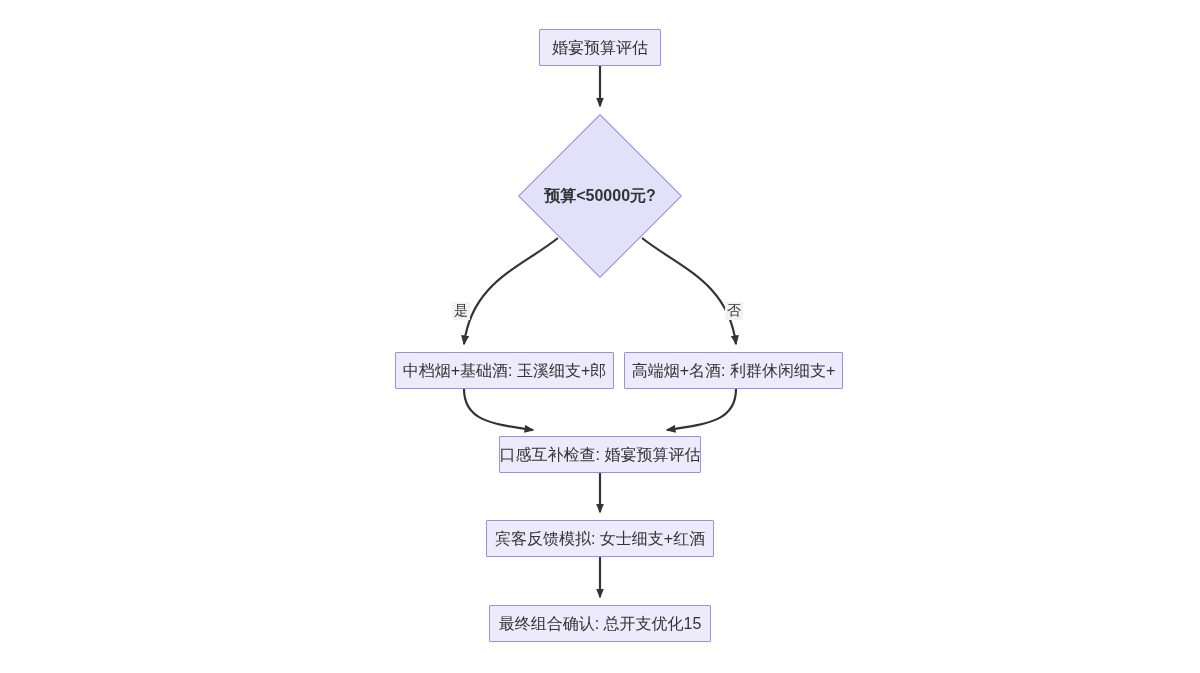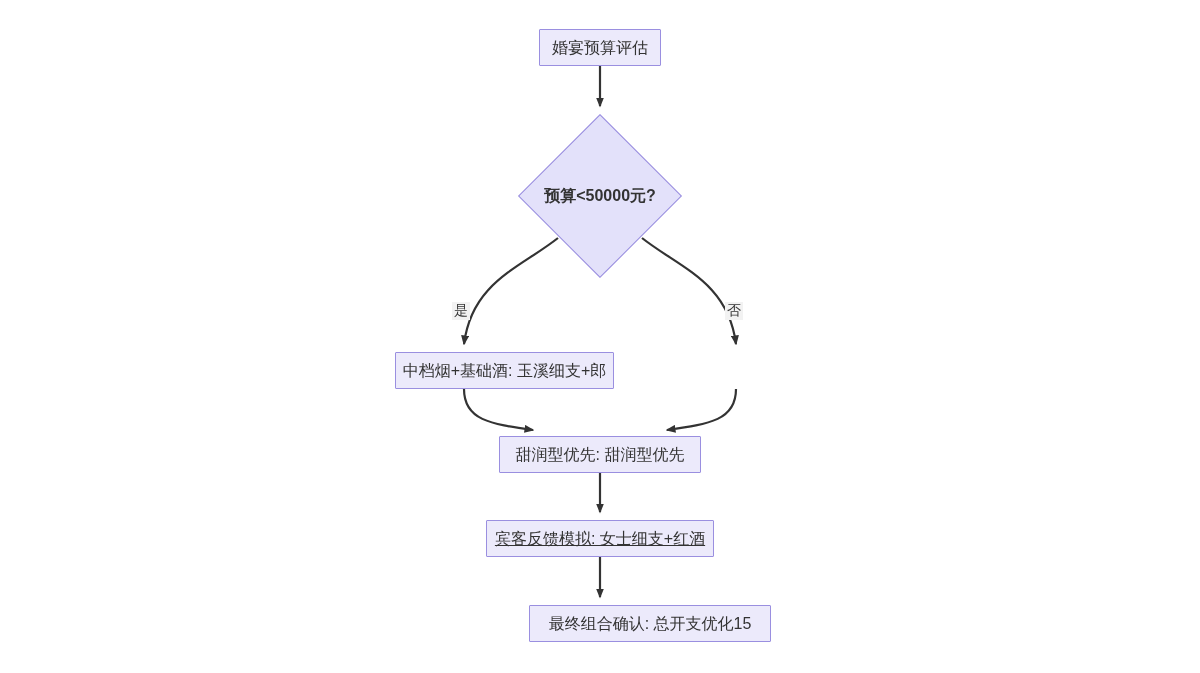--- a/index.html
+++ b/index.html
@@ -112,30 +112,33 @@
 
   <div class="node-diamond-wrap" style="left:542px; top:138px; width:116px; height:116px;">
     <div class="node-diamond-shape"></div>
     <span class="node-diamond-label">预算&lt;50000元?</span>
   </div>
 
   <div class="node node-rect" style="left:357px; top:352px; width:219px; height:37px;margin-left:38px;">
     <span>中档烟+基础酒: 玉溪细支+郎</span>
   </div>
 
+  <div class="node node-rect" style="left:624px; top:352px; width:219px; height:37px;">
+    <span>高端烟+名酒: 利群休闲细支+</span>
+  </div>
 
   <div class="node node-rect" style="left:499px; top:436px; width:202px; height:37px;">
-    <span>甜润型优先: 甜润型优先</span>
+    <span>口感互补检查: 婚宴预算评估</span>
   </div>
 
-  <div class="node node-rect" style="left:486px; top:520px; width:228px; height:37px;text-decoration:underline;">
+  <div class="node node-rect" style="left:486px; top:520px; width:228px; height:37px;">
     <span>宾客反馈模拟: 女士细支+红酒</span>
   </div>
 
-  <div class="node node-rect" style="left:489px; top:605px; width:242px; height:37px;margin-left:40px;">
+  <div class="node node-rect" style="left:489px; top:605px; width:222px; height:37px;">
     <span>最终组合确认: 总开支优化15</span>
   </div>
 
   <span class="edge-label" style="left:452px; top:302px;">是</span>
 
   <span class="edge-label" style="left:725px; top:302px;">否</span>
 
 </div>
 
 </body></html>

